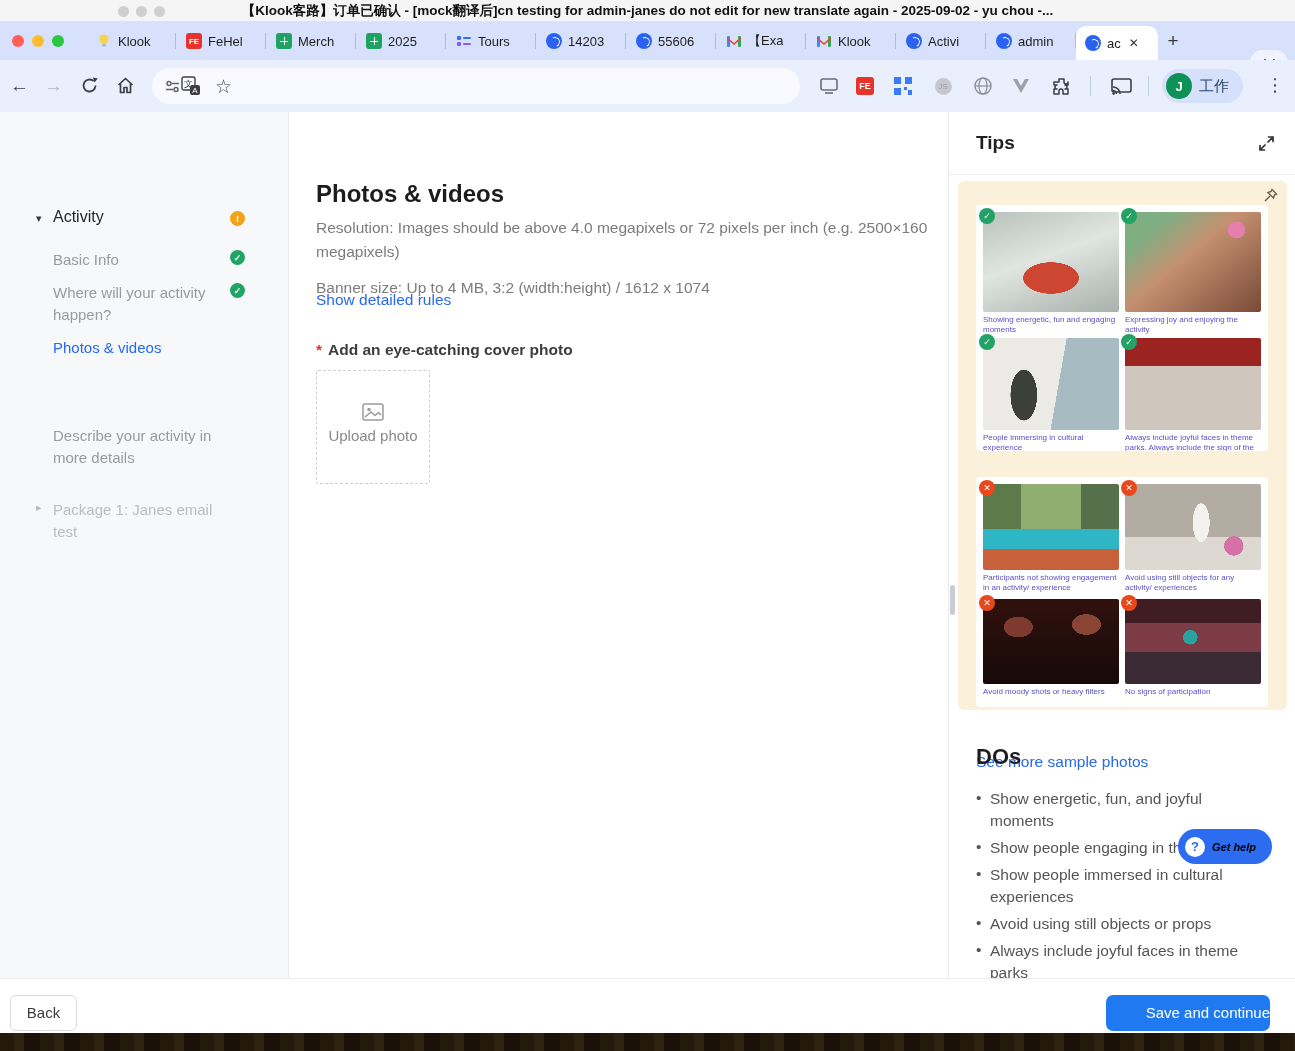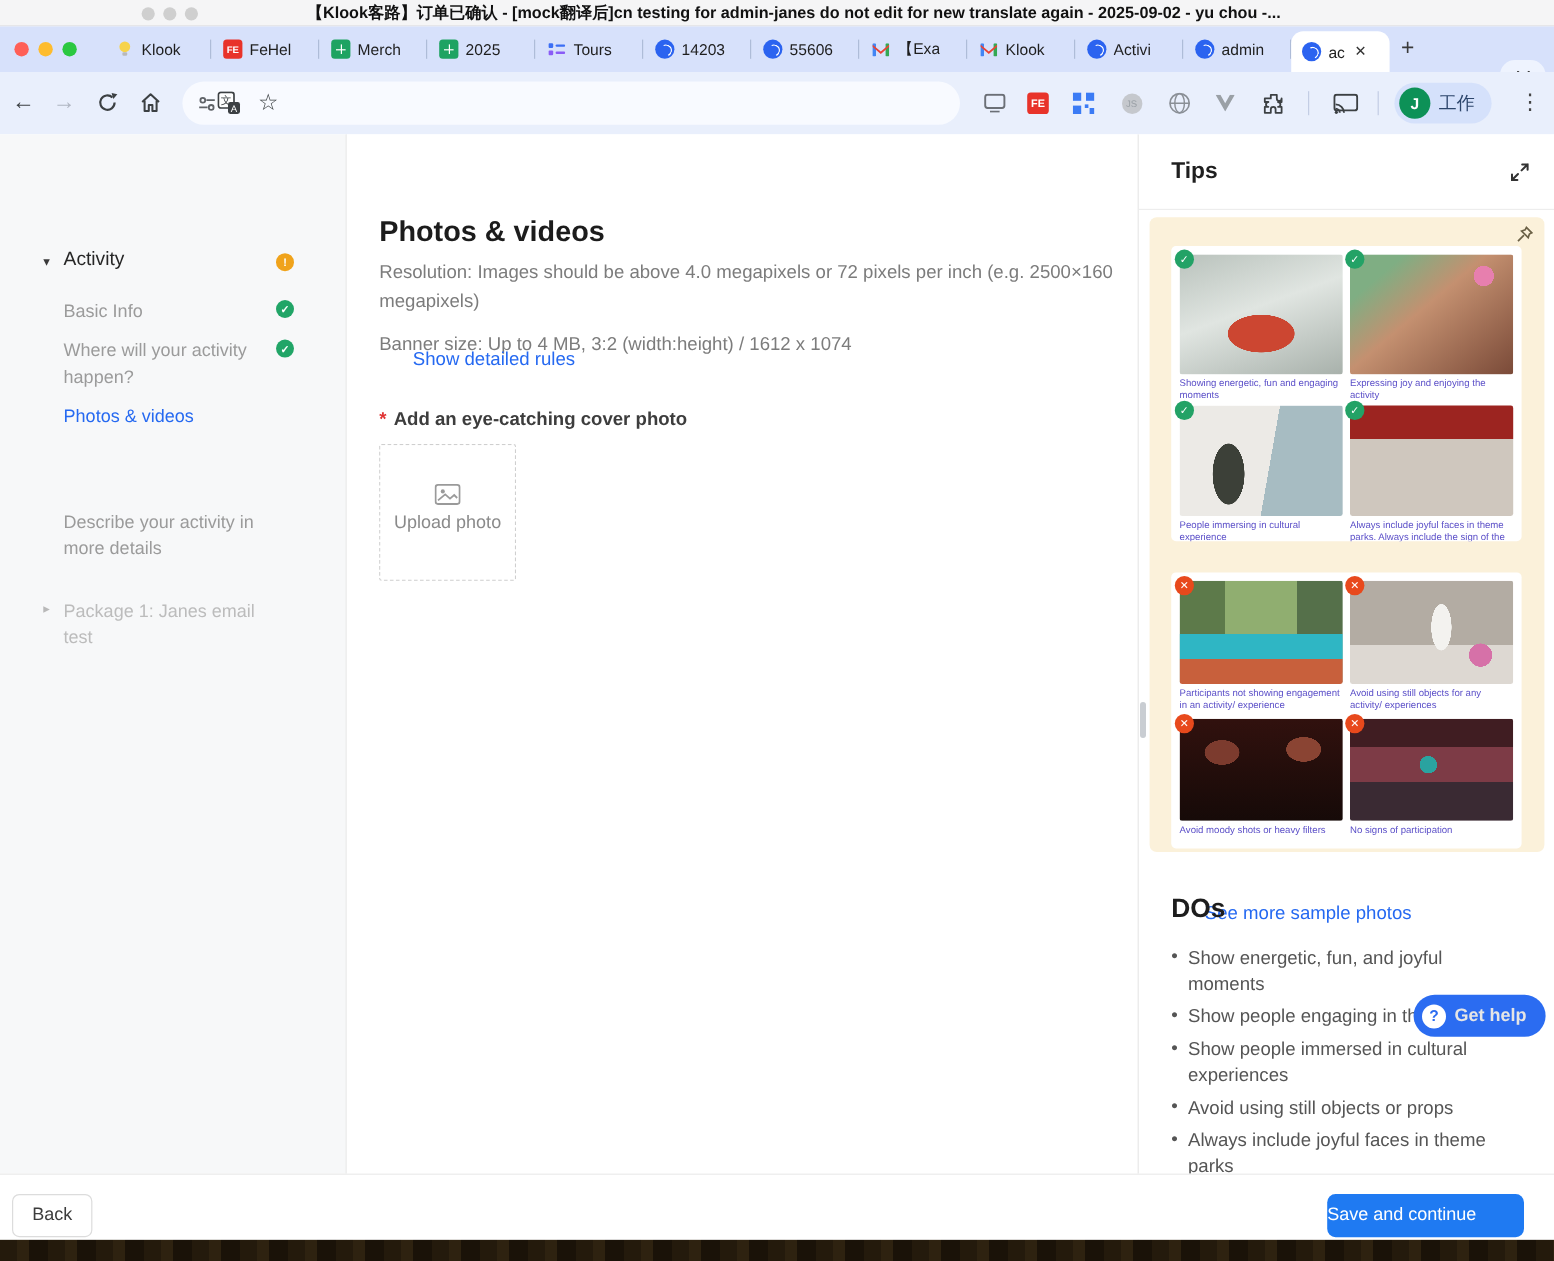--- a/index.html
+++ b/index.html
@@ -1,17 +1,17 @@
 <!DOCTYPE html>
 <html><head>
 <meta charset="utf-8">
 <style>
   * { margin:0; padding:0; box-sizing:border-box; }
   html,body { width:1295px; height:1051px; font-family:"Liberation Sans",sans-serif; background:#fff; overflow:hidden; }
-  .abs { position:absolute;padding-left:28px; }
+  .abs { position:absolute; }
   #stage { position:relative; width:1295px; height:1051px; overflow:hidden; background:#fff; }
 
   
   .titlebar { left:0; top:0; width:1295px; height:22px; background:#f5f5f6; border-bottom:1px solid #e3e3e5; text-align:center; font-size:13.5px; font-weight:bold; color:#111; line-height:22px; white-space:nowrap; overflow:hidden; }
   .ghost-light { width:11px; height:11px; border-radius:50%; background:#cfcfcf; display:inline-block; }
 
   
   .tabstrip { left:0; top:22px; width:1295px; height:38px; background:#d7e1fb; }
   .tl { width:12px; height:12px; border-radius:50%; position:absolute; top:13px; }
   .tabs { position:absolute; left:86px; top:0; height:38px; display:flex; align-items:center; }
@@ -97,24 +97,24 @@
   .ph-gallery { background:radial-gradient(ellipse 22px 42px at 30% 62%,#3c4038 0 60%,rgba(0,0,0,0) 61%),linear-gradient(100deg,#eceae6 0 55%,#a7bcc2 55%); }
   .ph-park { background:linear-gradient(180deg,#9c2420 0 30%,#cfc7be 30%); }
   .ph-canyon { background:linear-gradient(180deg,rgba(0,0,0,0) 0 52%,#2fb6c4 52% 76%,#c8603c 76%),linear-gradient(90deg,#5d7a4a 0 28%,#90ae70 28% 72%,#55704a 72%); }
   .ph-spa { background:radial-gradient(circle 16px at 80% 72%,#d671a8 0 60%,rgba(0,0,0,0) 61%),radial-gradient(ellipse 14px 32px at 56% 45%,#f3f2ef 0 60%,rgba(0,0,0,0) 61%),linear-gradient(180deg,#b3aca3 0 62%,#ddd8d2 62%); }
   .ph-museum { background:radial-gradient(ellipse 24px 17px at 26% 33%,#7c3b2e 0 60%,rgba(0,0,0,0) 61%),radial-gradient(ellipse 24px 17px at 76% 30%,#8a4433 0 60%,rgba(0,0,0,0) 61%),linear-gradient(180deg,#31110e,#160a08); }
   .ph-carousel { background:radial-gradient(circle 12px at 48% 45%,#2aa3a0 0 60%,rgba(0,0,0,0) 61%),linear-gradient(180deg,#401d22 0 28%,#7d3b46 28% 62%,#3a2a33 62%); }
 
   
   .gethelp { position:absolute; left:1178px; top:829px; height:35px; border-radius:18px; background:#2b6cf1; display:flex; align-items:center; padding:0 16px 0 7px; gap:7px; cursor:pointer; z-index:40; }
   .q-circle { width:20px; height:20px; border-radius:50%; background:#fff; color:#2b6cf1; font-size:13px; font-weight:bold; display:flex; align-items:center; justify-content:center; }
-  .gethelp-label { color:#e5e5e5; font-size:15px; font-weight:600; }
+  .gethelp-label { color:#000000; font-size:11px; font-weight:600;font-style:italic; }
   .footer { left:0; top:978px; width:1295px; height:55px; background:#fff; border-top:1px solid #ececec; z-index:30; }
   .back-btn { position:absolute; left:10px; top:16px; width:67px; height:36px; background:#fff; border:1px solid #dcdcdc; border-radius:6px; font-size:15px; color:#3c3c3c; text-align:center; line-height:34px; cursor:pointer; }
-  .save-btn { position:absolute; left:1106px; top:16px; width:164px; height:36px; background:#1f7af2; border:none; border-radius:7px; font-size:15px; color:#fff; text-align:left; line-height:36px; cursor:pointer; }
+  .save-btn { position:absolute; left:1106px; top:16px; width:164px; height:36px; background:#1f7af2; border:none; border-radius:7px; font-size:15px; color:#fff; text-align:right; line-height:36px; cursor:pointer; }
   .desktop { left:0; top:1033px; width:1295px; height:18px; background:repeating-linear-gradient(90deg,#241a0c 0 14px,#2e2210 14px 24px,#1a1208 24px 40px); }
   svg { display:block; }
 </style>
 </head>
 <body>
 
 <div id="stage">
 
   <div class="abs titlebar">
     <span style="position:absolute;left:118px;top:6px;display:flex;gap:7px;">

